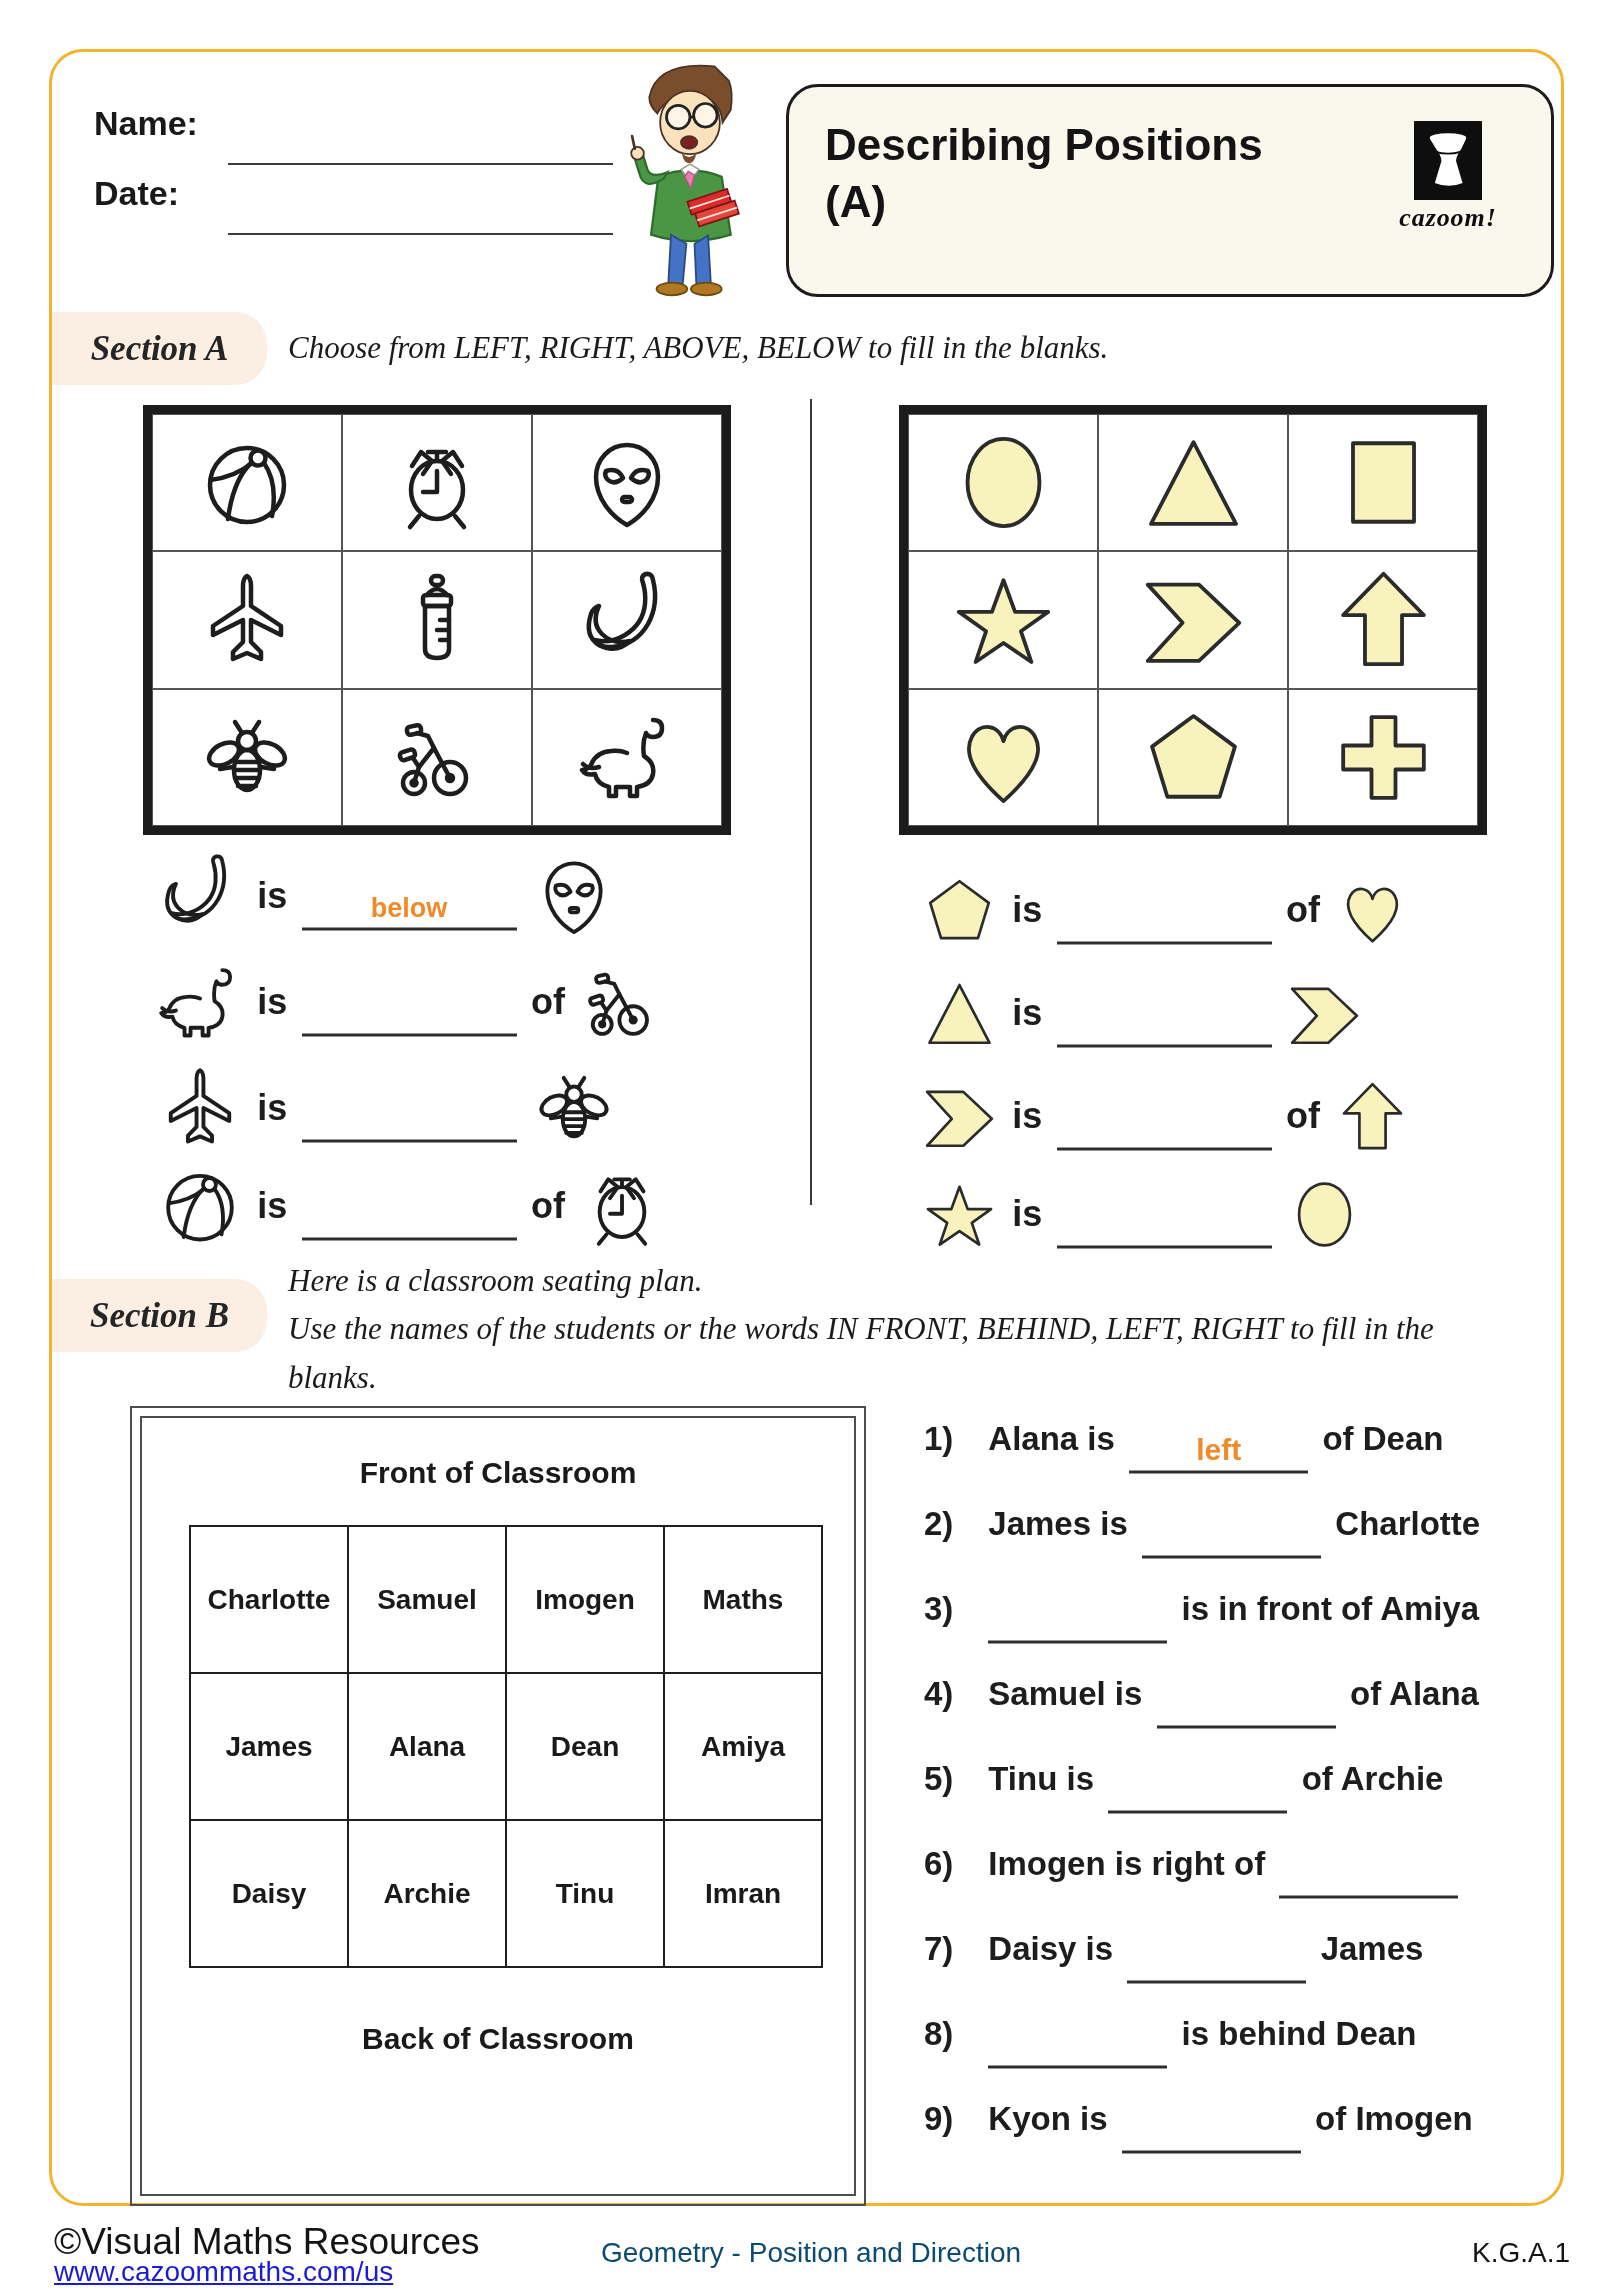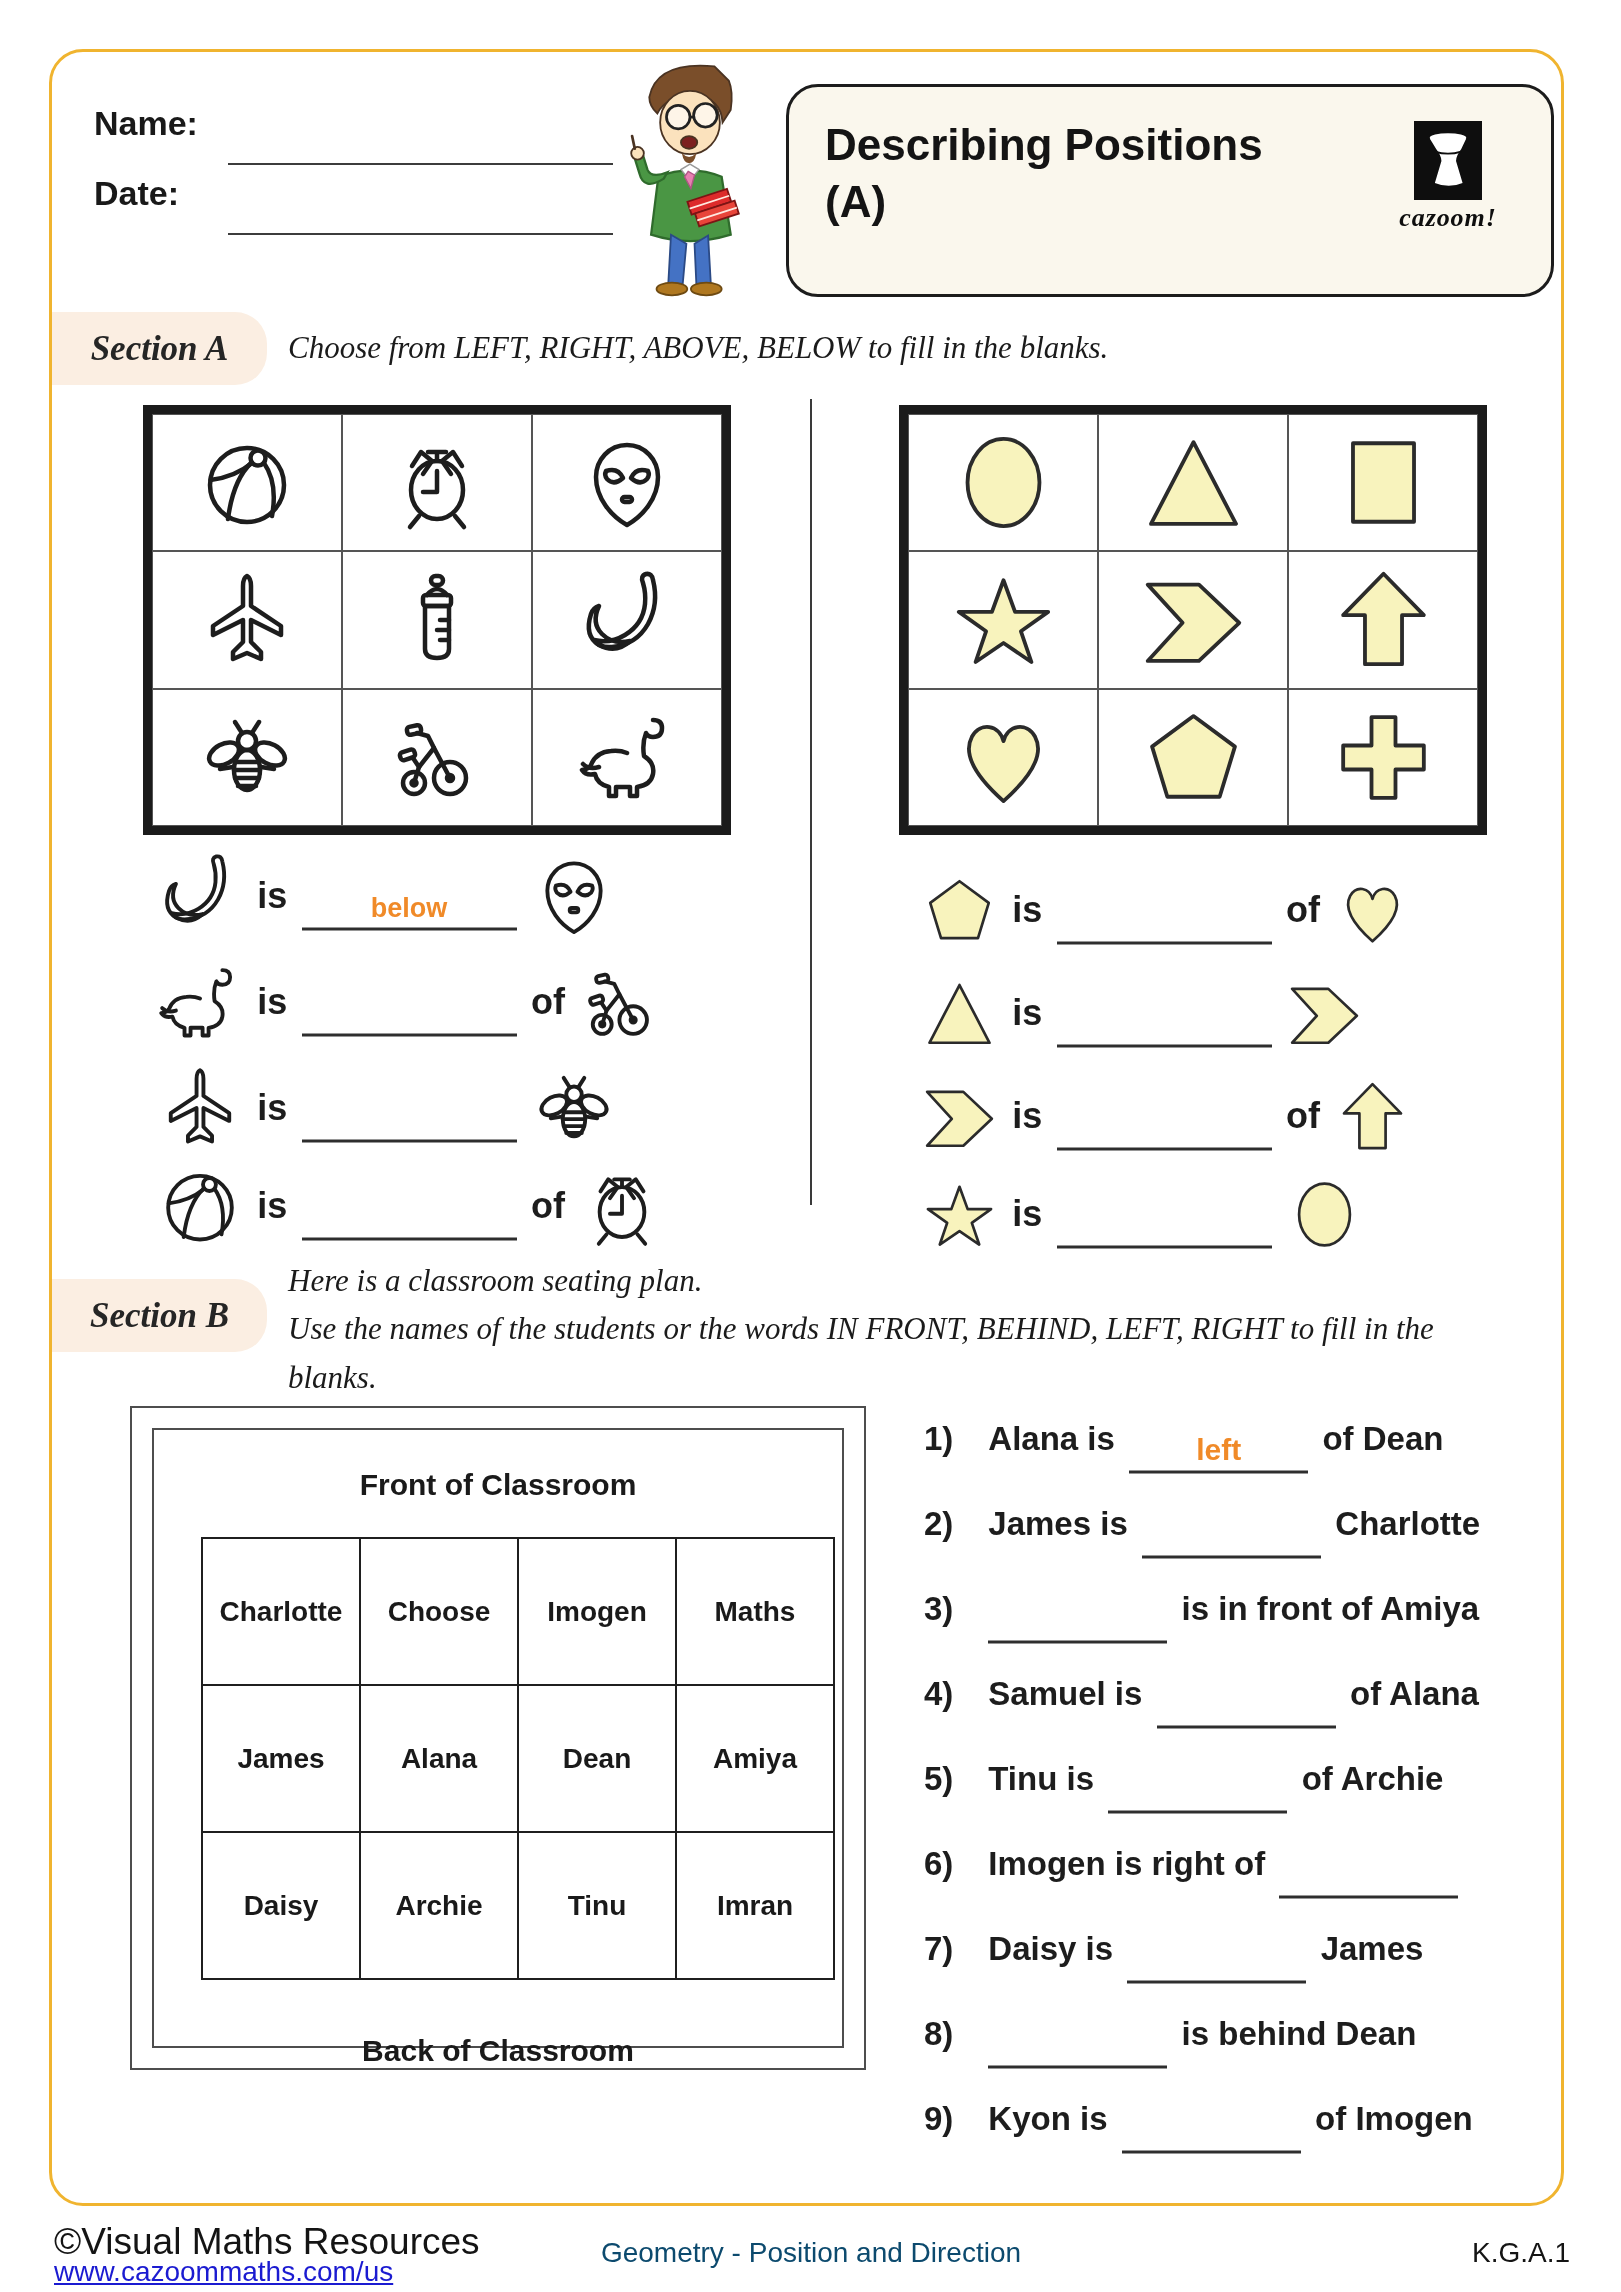--- a/index.html
+++ b/index.html
@@ -37,22 +37,22 @@
   .qicon{flex:0 0 auto;display:flex;align-items:center;justify-content:center;}
   .qicon svg{width:86px;height:86px;}
   .qicon.shape svg{width:77px;height:77px;}
   .blank{display:inline-block;position:relative;height:43px;border-bottom:3.6px solid #2e2e2e;
         transform:translateY(12.5px);box-sizing:border-box;}
   .blankA{width:215px;}
   .blankB{width:179px;}
   .ans{position:absolute;left:0;right:0;bottom:3.6px;text-align:center;
         color:var(--answer_orange,#F08A28);font-weight:bold;font-size:27px;}
   
-  .class-outer{position:absolute;left:130px;top:1406px;width:736px;height:664px;
-        border:2.7px solid #4d4d4d;padding:20px;box-sizing:border-box;}
+  .class-outer{position:absolute;left:130px;top:1406px;width:736px;height:800px;
+        border:2.7px solid #4d4d4d;padding:8px;box-sizing:border-box;}
   .class-inner{width:100%;height:100%;border:2.7px solid #4d4d4d;position:relative;box-sizing:border-box;}
   .class-caption{position:absolute;width:100%;text-align:center;font-size:30px;font-weight:bold;color:#1a1a1a;}
   .seat-table{position:absolute;left:47px;top:107px;border-collapse:collapse;}
   .seat-table td{border:2.7px solid #1f1f1f;width:154px;height:143px;text-align:center;
         font-size:28px;font-weight:bold;color:#1a1a1a;}
   
   .qb-row{position:absolute;left:924px;width:648px;height:56px;display:flex;align-items:center;gap:14.3px;
         font-size:33px;font-weight:bold;color:#1d1d1d;white-space:nowrap;}
   .qb-num{flex:0 0 50px;}
   
@@ -458,21 +458,21 @@
   <div class="instruction" style="left:288px;top:1311px;width:1236px;">Use the names of the students or the words IN FRONT, BEHIND, LEFT, RIGHT to fill in the</div>
   <div class="instruction" style="left:288px;top:1360px;width:1218px;">blanks.</div>
 
   <div class="class-outer">
     <div class="class-inner">
       <div class="class-caption" style="top:38px;">Front of Classroom</div>
       <table class="seat-table">
         <tbody>
             <tr>
           <td>Charlotte</td>
-          <td>Choose</td>
+          <td>Samuel</td>
           <td>Imogen</td>
           <td>Maths</td>
         </tr>
         <tr>
           <td>James</td>
           <td>Alana</td>
           <td>Dean</td>
           <td>Amiya</td>
         </tr>
         <tr>

